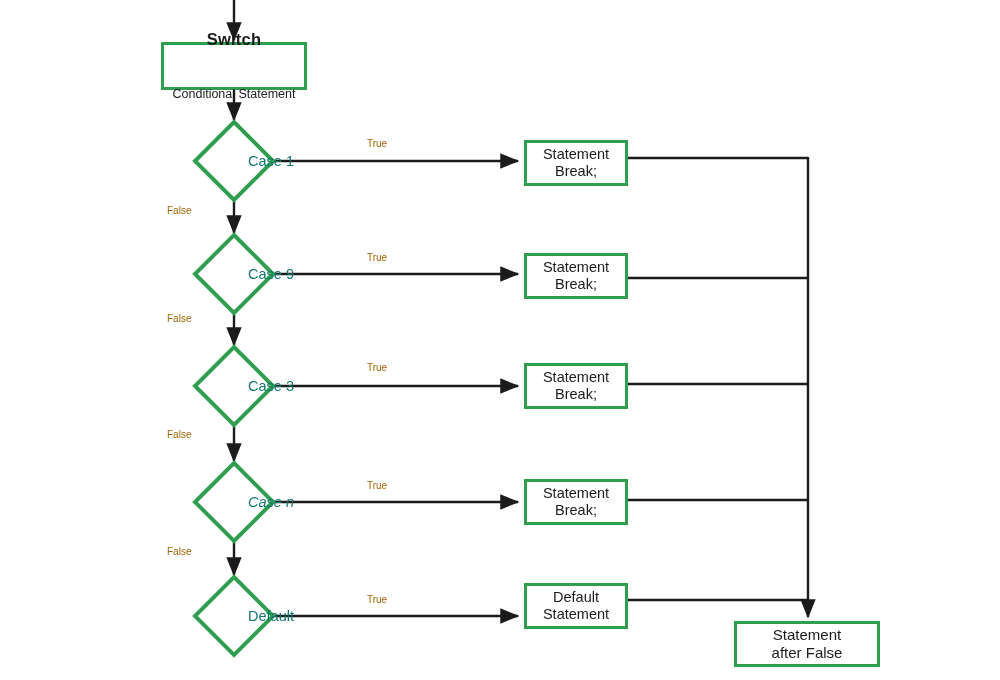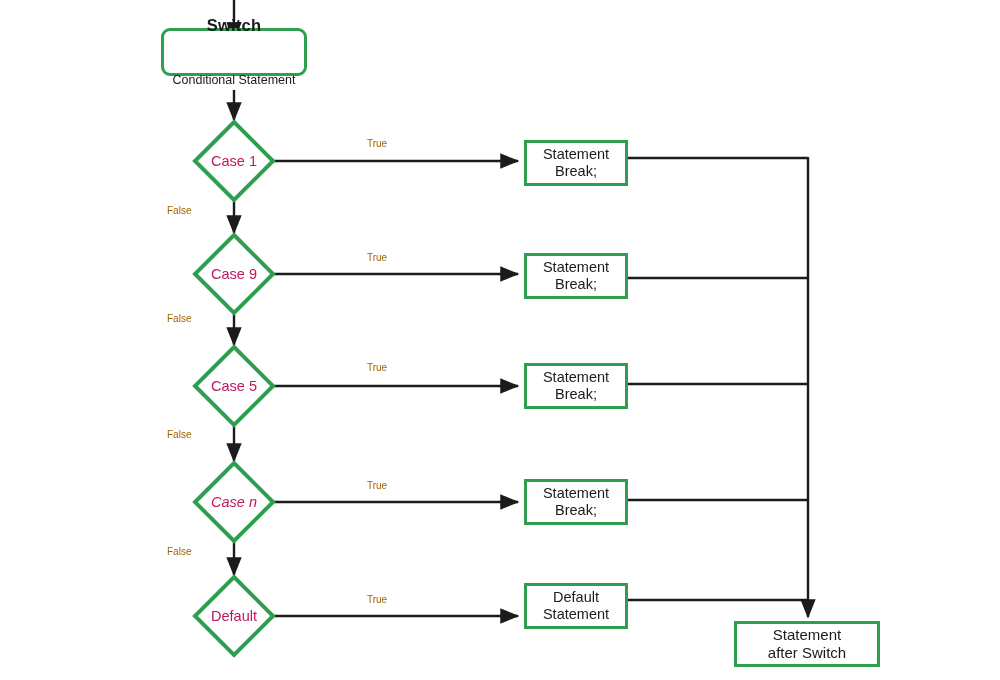--- a/index.html
+++ b/index.html
@@ -40,24 +40,23 @@
     color: #1b1b1b;
     line-height: 1.18;
   }
   .node-box .line1,
   .node-box .line2 {
     display: block;
     white-space: nowrap;
   }
   #switch-box {
     left: 161px;
-    top: 28px;
+    top: 42px;
     width: 146px;
     height: 48px;
-    border-radius: 9px;
   }
   #switch-box .line1 {
     font-size: 16.5px;
     font-weight: bold;
     letter-spacing: .2px;
     margin-bottom: 1px;
   }
   #switch-box .line2 {
     font-size: 12.5px;
     margin-top: 36px;
@@ -77,23 +76,23 @@
     left: 734px;
     top: 621px;
     width: 146px;
     height: 46px;
     font-size: 15px;
   }
   
   .diamond-label {
     position: absolute;
     width: 120px;
-    text-align: center;
+    text-align: right;
     font-size: 14.5px;
-    color: #be185d;
+    color: #0f766e;
     pointer-events: none;
     white-space: nowrap;
   }
   
   .edge-label {
     position: absolute;
     font-size: 10px;
     color: #a16207;
     white-space: nowrap;
   }
@@ -146,21 +145,21 @@
     </g>
   </svg>
 
   <div class="node-box" id="switch-box">
     <span class="line1">Switch</span>
     <span class="line2">Conditional Statement</span>
   </div>
 
   <div class="diamond-label" style="left:174px; top:153px;">Case 1</div>
   <div class="diamond-label" style="left:174px; top:266px;">Case 9</div>
-  <div class="diamond-label" style="left:174px; top:378px;">Case 5</div>
+  <div class="diamond-label" style="left:174px; top:378px;">Case 3</div>
   <div class="diamond-label" style="left:174px; top:494px;font-style:italic;">Case n</div>
   <div class="diamond-label" style="left:174px; top:608px;">Default</div>
 
   <div class="edge-label label-true" style="left:317px; top:138px;">True</div>
   <div class="edge-label label-true" style="left:317px; top:252px;">True</div>
   <div class="edge-label label-true" style="left:317px; top:362px;">True</div>
   <div class="edge-label label-true" style="left:317px; top:480px;">True</div>
   <div class="edge-label label-true" style="left:317px; top:594px;">True</div>
 
   <div class="edge-label" style="left:167px; top:205px;">False</div>
@@ -184,16 +183,16 @@
     <span class="line1">Statement</span>
     <span class="line2">Break;</span>
   </div>
   <div class="node-box stmt-box" id="stmt-box-4">
     <span class="line1">Default</span>
     <span class="line2">Statement</span>
   </div>
 
   <div class="node-box" id="after-box">
     <span class="line1">Statement</span>
-    <span class="line2">after Switch</span>
+    <span class="line2">after False</span>
   </div>
 
 </div>
 
 </body></html>

